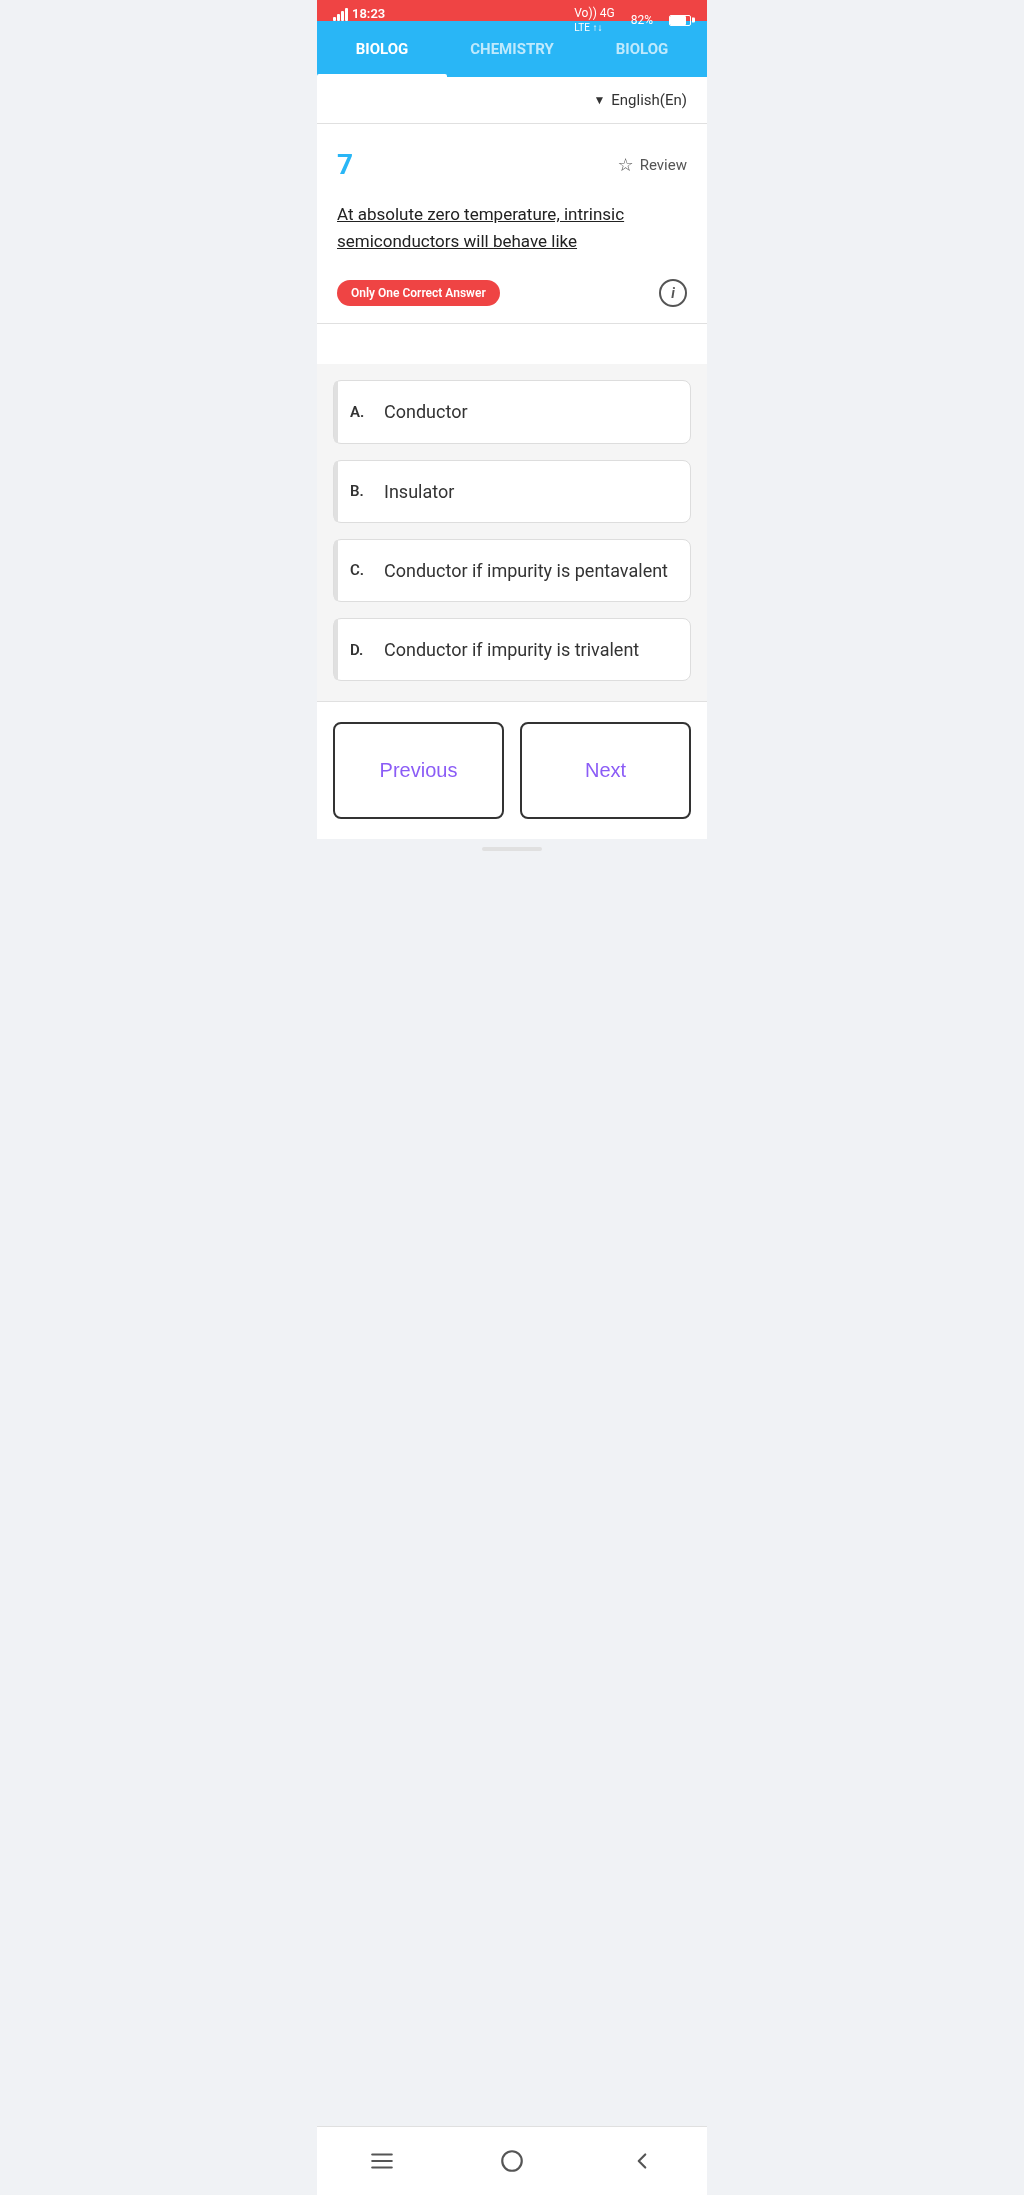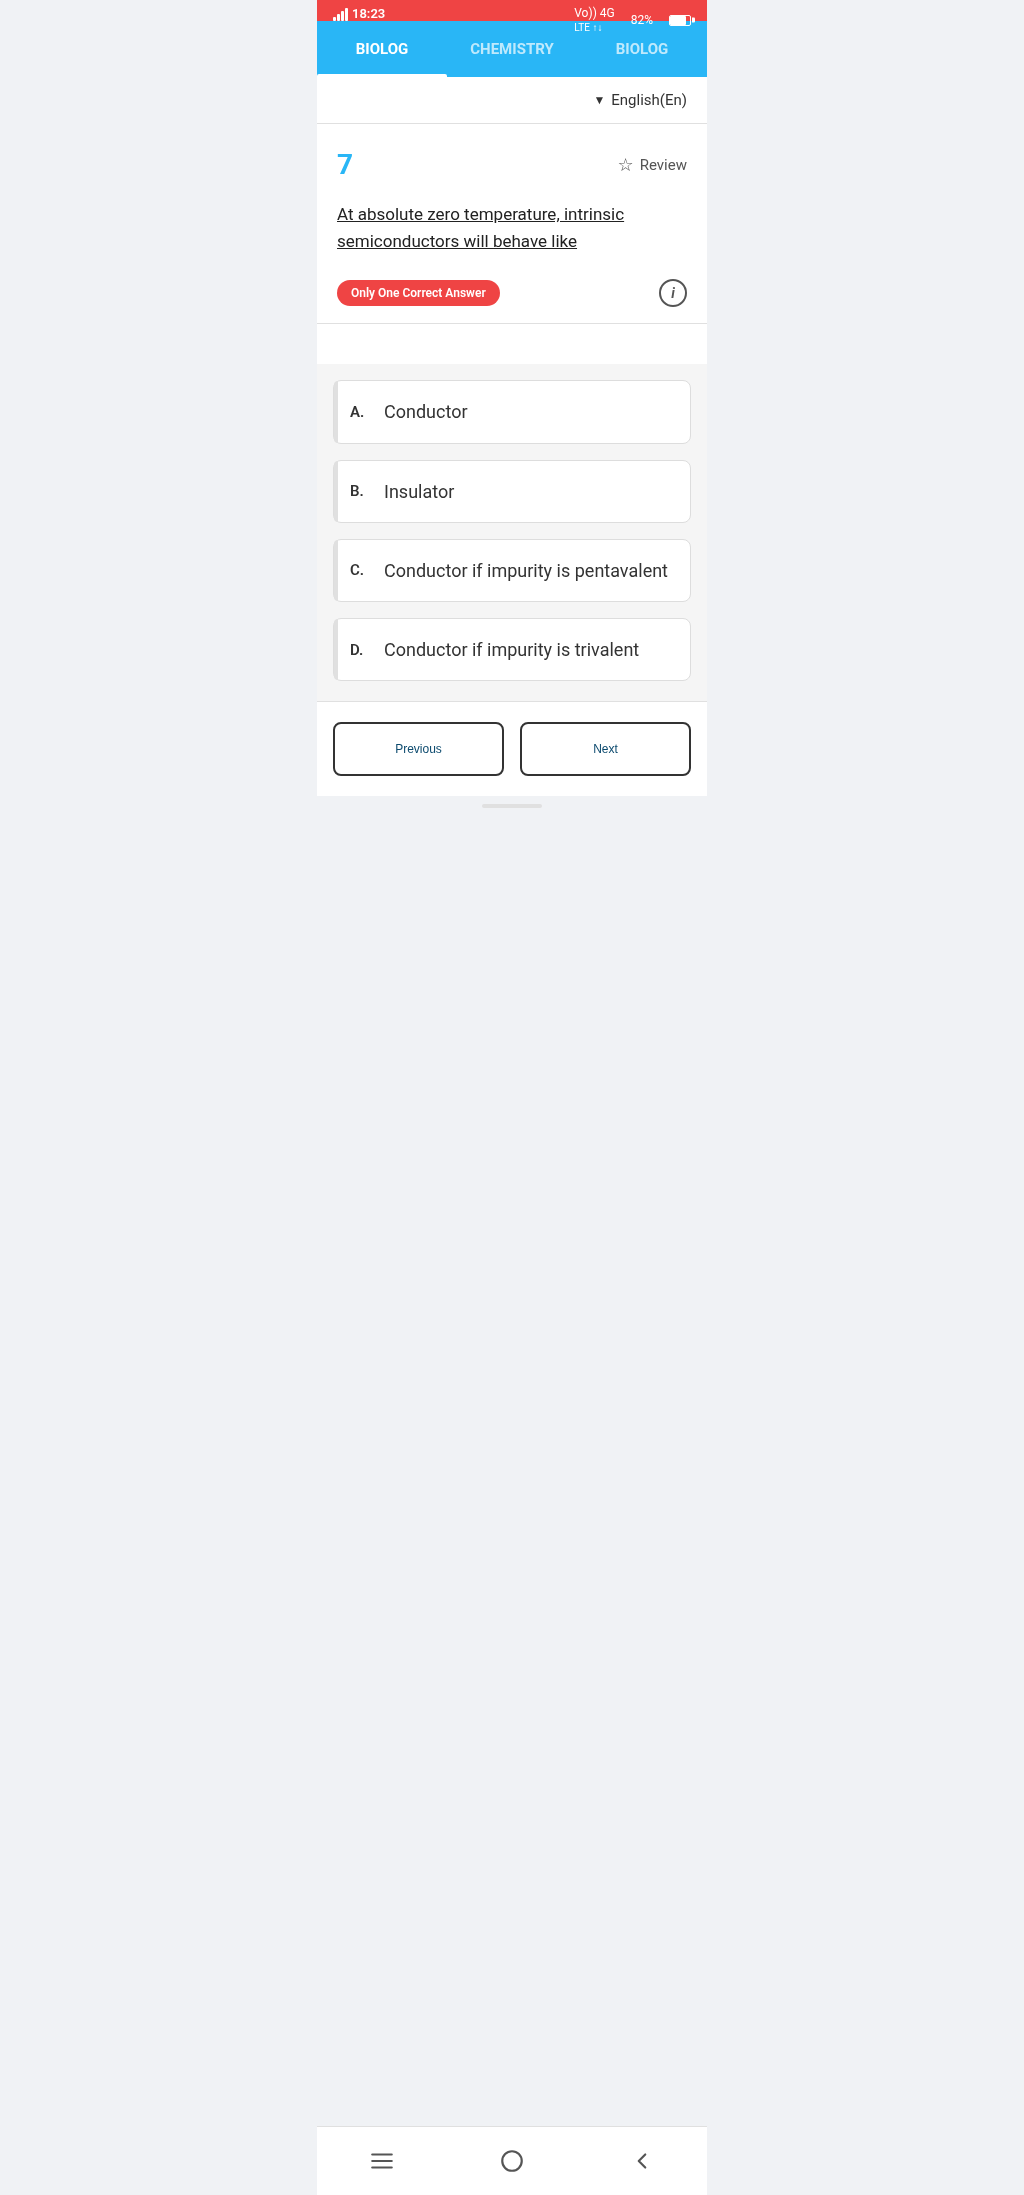--- a/index.html
+++ b/index.html
@@ -251,27 +251,27 @@
     .nav-buttons {
       background: white;
       display: flex;
       gap: 16px;
       padding: 20px 16px;
       border-top: 1px solid #e0e0e0;
     }
 
     .nav-btn {
       flex: 1;
-      padding: 18px;
+      padding: 35px;
       border: 2px solid #333;
       border-radius: 8px;
       background: white;
-      font-size: 12px;
+      font-size: 20px;
       font-weight: 500;
-      color: #0c4a6e;
+      color: #8b5cf6;
       cursor: pointer;
       text-align: center;
     }
 
     
     .bottom-nav {
       background: white;
       border-top: 1px solid #e0e0e0;
       display: flex;
       justify-content: space-around;

